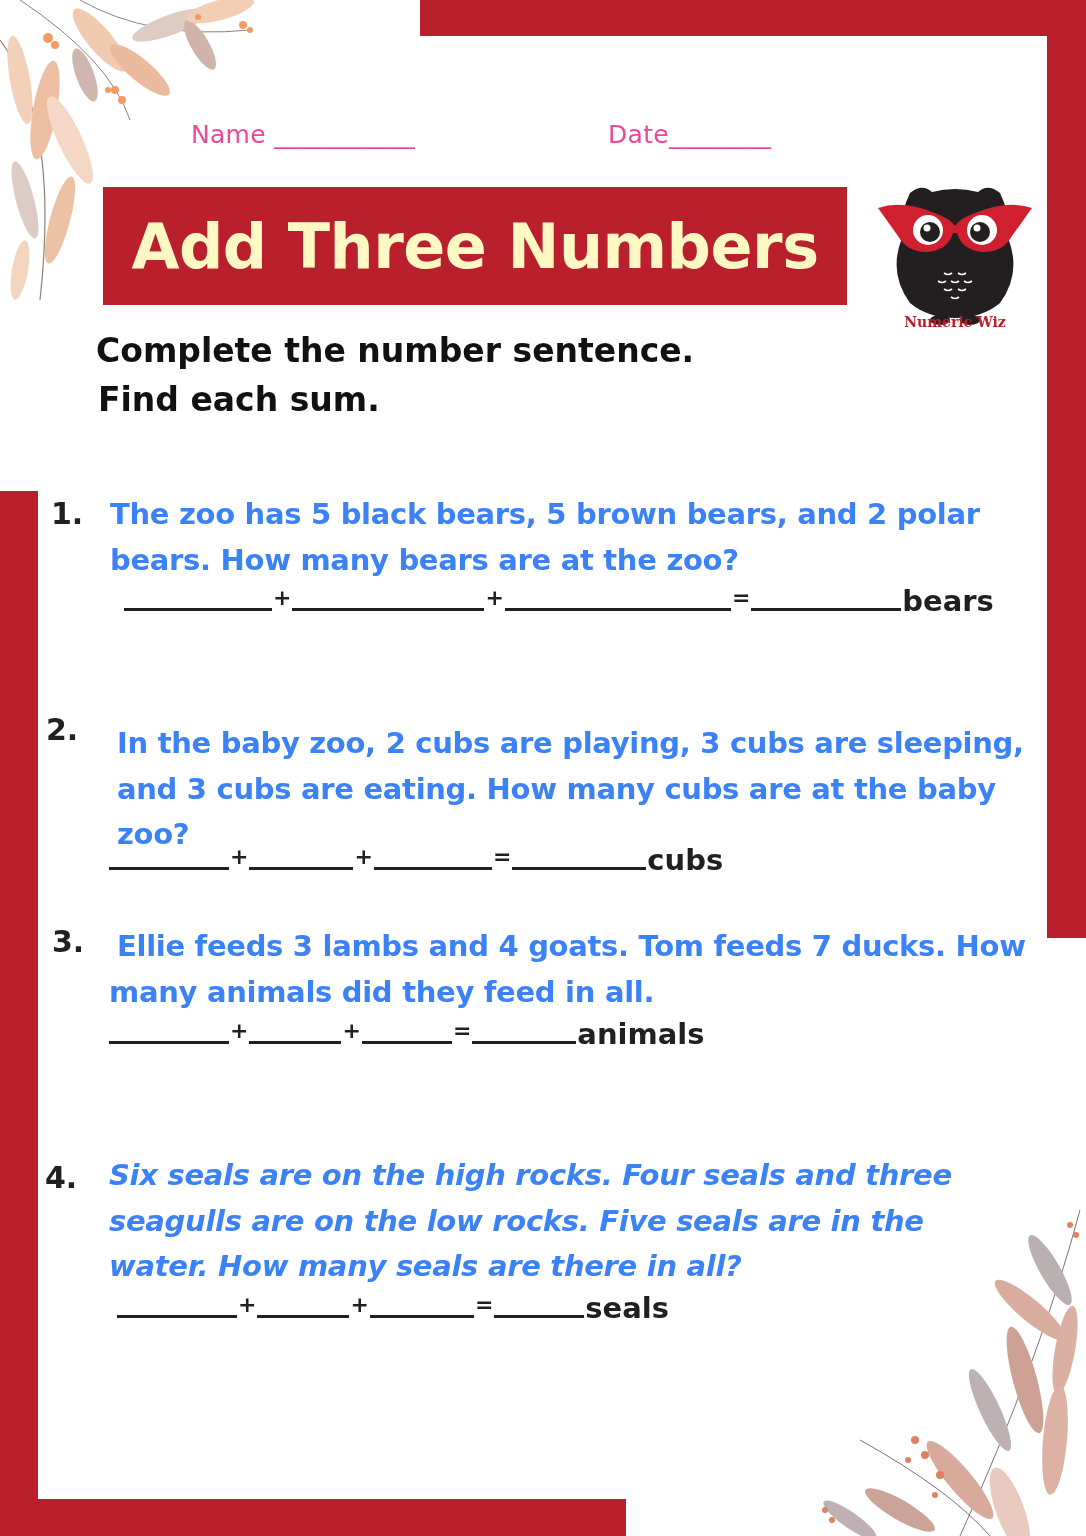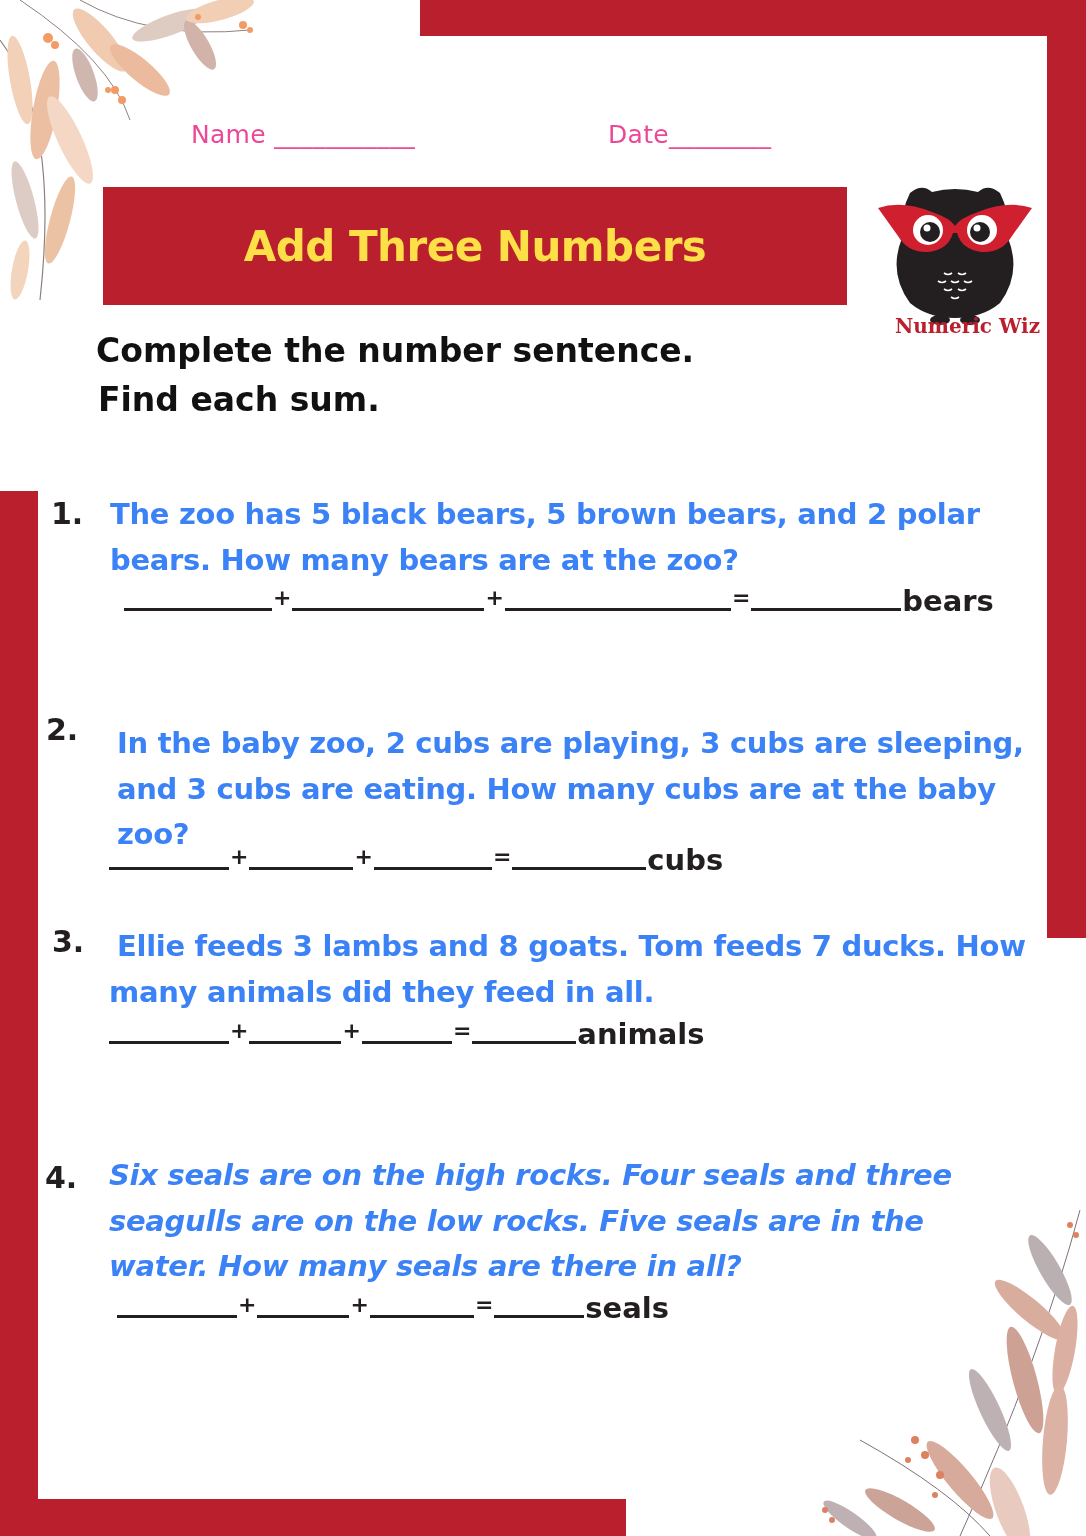--- a/index.html
+++ b/index.html
@@ -11,21 +11,21 @@
     .bar { position: absolute; background: #ba1f2e; }
     .name-date {
       position: absolute; top: 120px; font-size: 25px; color: #ec4899;
       font-family: "DejaVu Sans", sans-serif; letter-spacing: 0.3px;
     }
     .title-banner {
       position: absolute; left: 103px; top: 187px; width: 744px; height: 118px;
       background: #ba1f2e; display: flex; align-items: center; justify-content: center;
     }
     .title-banner span {
-      color: #fde047; font-size: 42px; font-weight: bold;
+      color: #fef9c3; font-size: 62px; font-weight: bold;
       font-family: "DejaVu Sans", sans-serif; letter-spacing: -0.5px;
     }
     .instructions {
       position: absolute; left: 96px; top: 326px; font-size: 33px; font-weight: bold;
       line-height: 49px; font-family: "DejaVu Sans", sans-serif; color: #111;
     }
     .instructions div:nth-child(2) { padding-left: 2px; }
     .q-num {
       position: absolute; font-size: 30px; font-weight: bold;
       font-family: "DejaVu Sans", sans-serif; color: #231f20;
@@ -38,22 +38,22 @@
     .answer-line {
       position: absolute; font-size: 29px; font-weight: bold;
       font-family: "DejaVu Sans", sans-serif; color: #231f20;
       display: flex; align-items: baseline; white-space: nowrap;
     }
     .blank { display: inline-block; border-bottom: 3px solid #231f20; height: 24px; margin-bottom: -2px; }
     .op { display: inline-block; font-size: 22px; position: relative; top: -6px; padding: 0 1px; }
     .unit { margin-left: 1px; }
     .owl-logo { position: absolute; left: 872px; top: 178px; width: 166px; height: 160px; }
     .owl-caption {
-      position: absolute; left: 870px; top: 314px; width: 170px; text-align: right;
-      color: #ba1f2e; font-size: 20px; font-weight: bold;
+      position: absolute; left: 870px; top: 314px; width: 170px; text-align: center;
+      color: #ba1f2e; font-size: 14px; font-weight: bold;
       font-family: "DejaVu Serif", serif;
     }
     .foliage { position: absolute; }
   </style>
 </head>
 <body>
 
 <div class="bar" style="left:420px; top:0; width:666px; height:36px;"></div>
 <div class="bar" style="left:1047px; top:0; width:39px; height:938px;"></div>
 <div class="bar" style="left:0; top:491px; width:38px; height:1045px;"></div>
@@ -178,21 +178,21 @@
   <span class="blank" style="width:104px;"></span>
   <span class="op">+</span>
   <span class="blank" style="width:118px;"></span>
   <span class="op">=</span>
   <span class="blank" style="width:134px;"></span>
   <span class="unit">cubs</span>
 </div>
 
 <div class="q-num" style="left:52px; top:924px;">3.</div>
 <div class="q-text" style="left:117px; top:924px;">
-  <div>Ellie feeds 3 lambs and 8 goats. Tom feeds 7 ducks.  How</div>
+  <div>Ellie feeds 3 lambs and 4 goats. Tom feeds 7 ducks.  How</div>
   <div style="margin-left:-8px;">many animals did they feed in all.</div>
 </div>
 <div class="answer-line" style="left:109px; top:1017px;">
   <span class="blank" style="width:120px;"></span>
   <span class="op">+</span>
   <span class="blank" style="width:92px;"></span>
   <span class="op">+</span>
   <span class="blank" style="width:90px;"></span>
   <span class="op">=</span>
   <span class="blank" style="width:104px;"></span>

